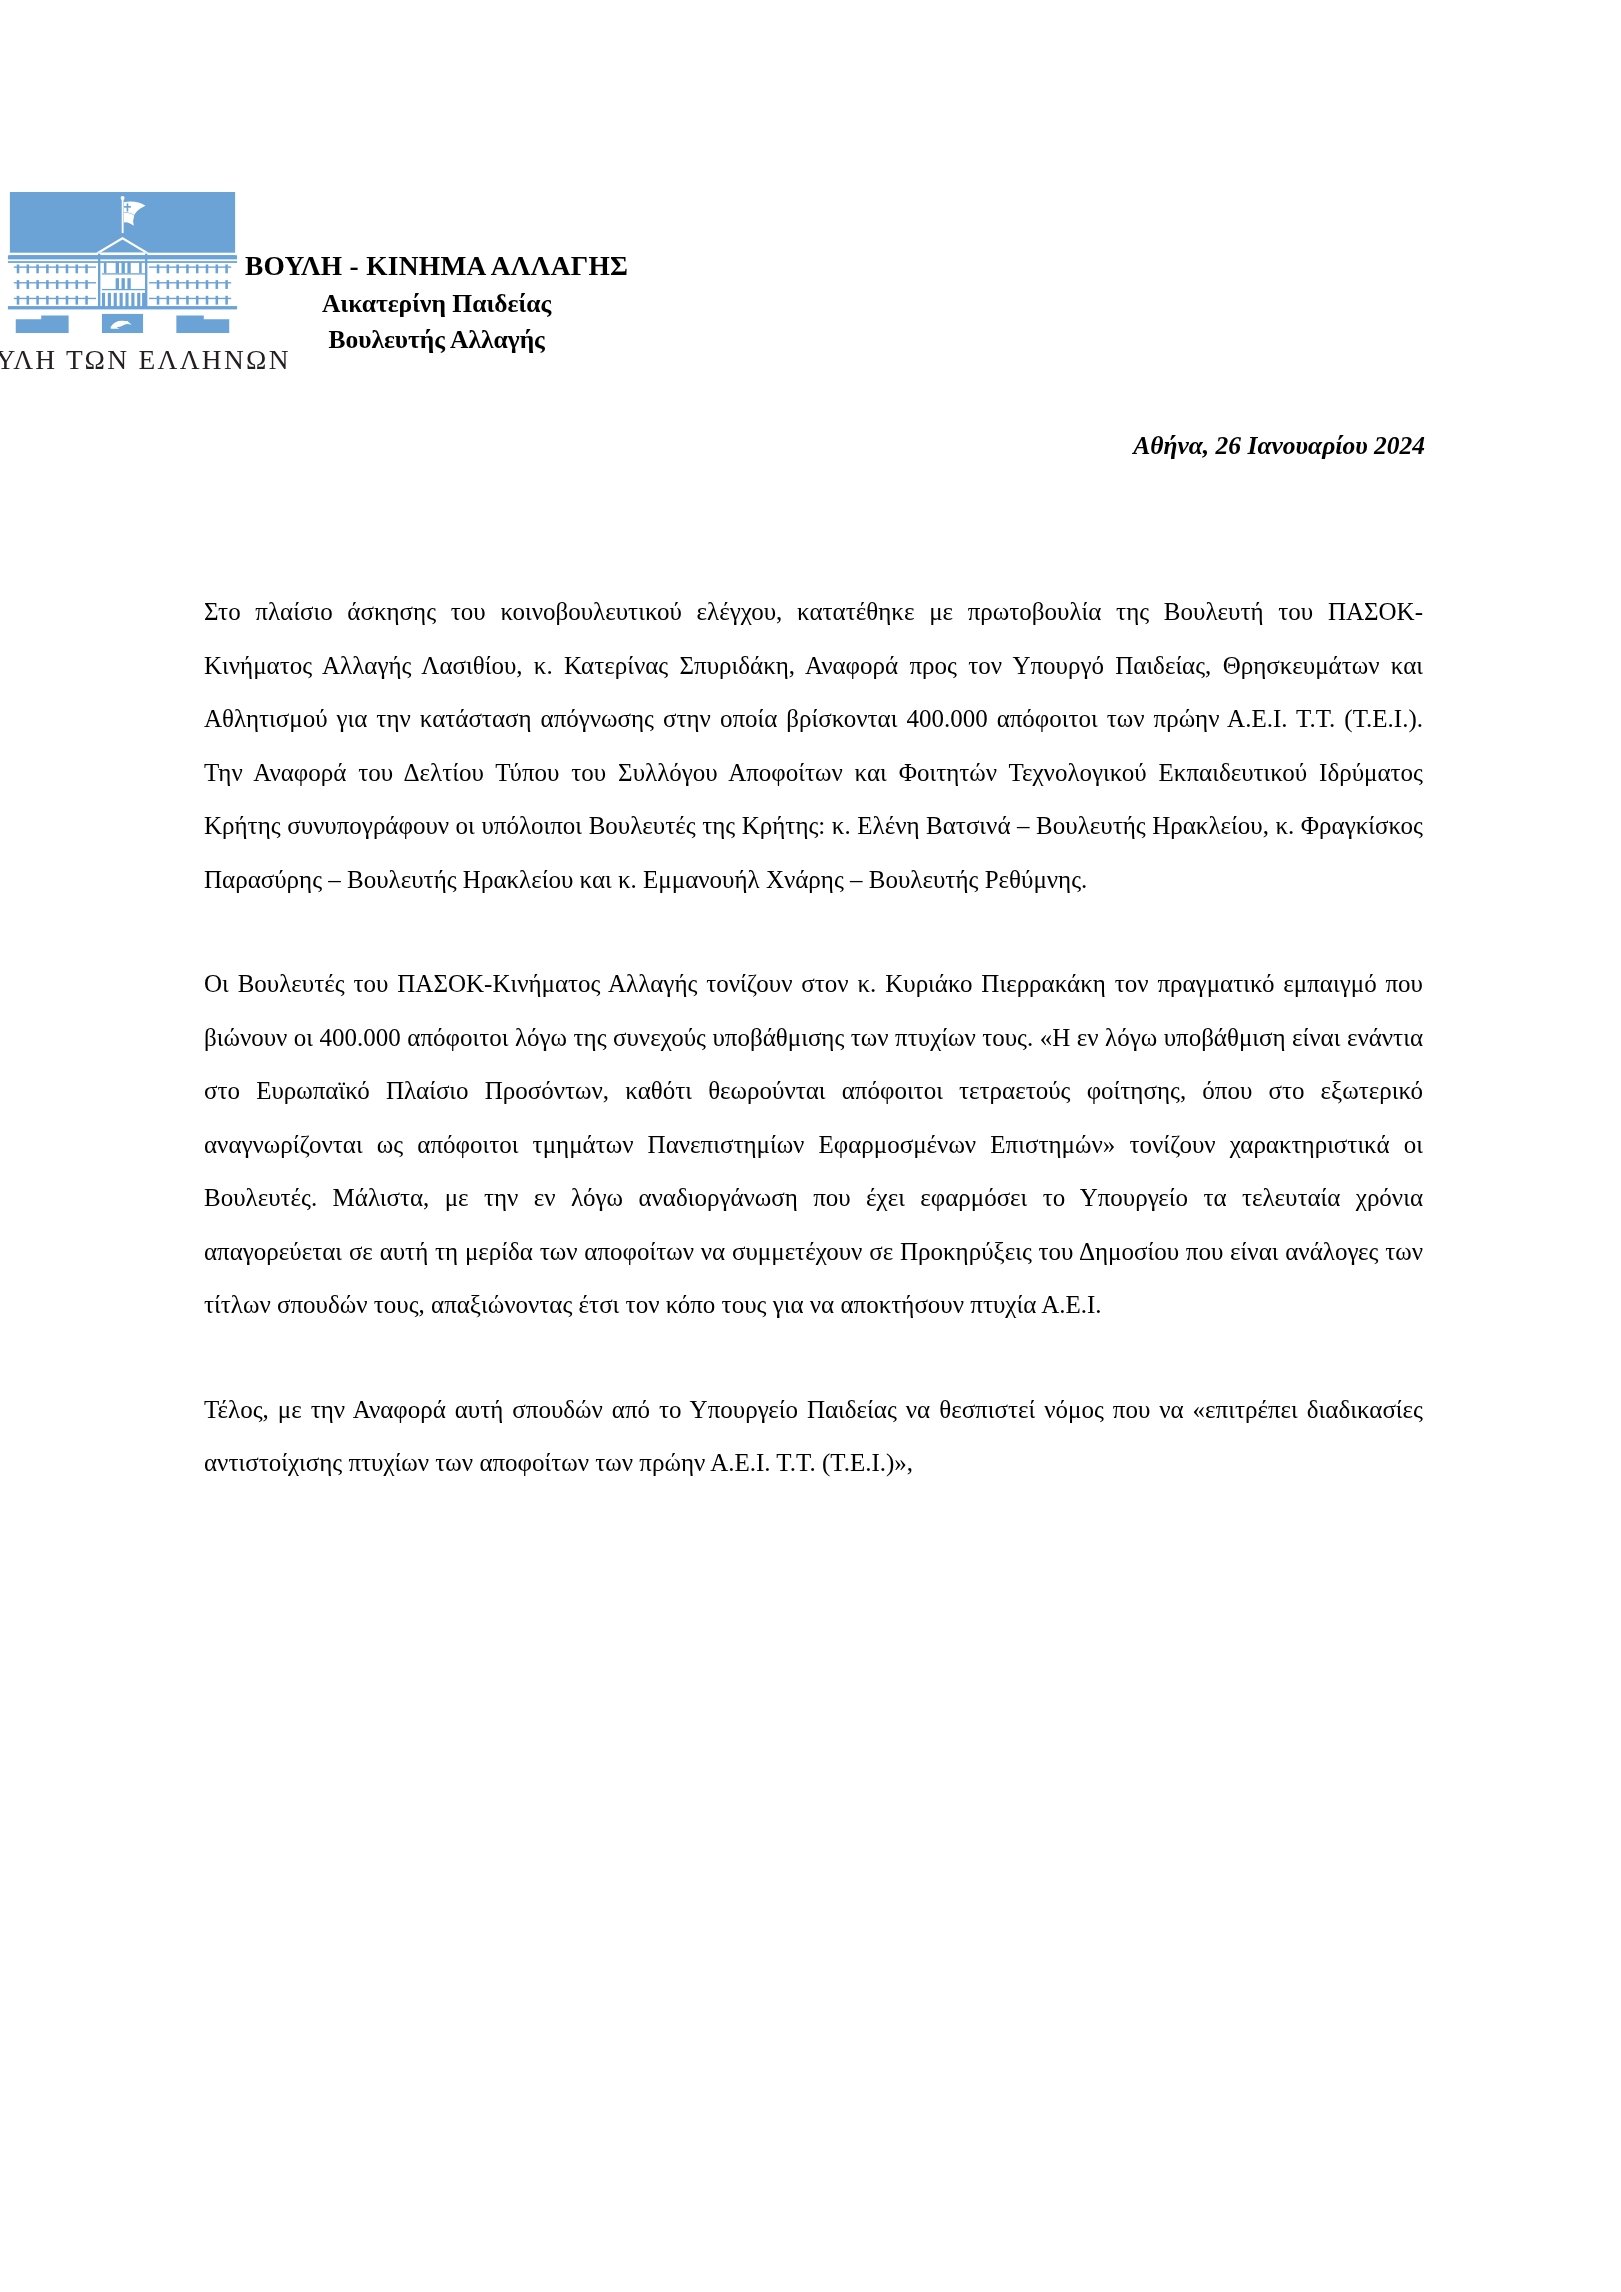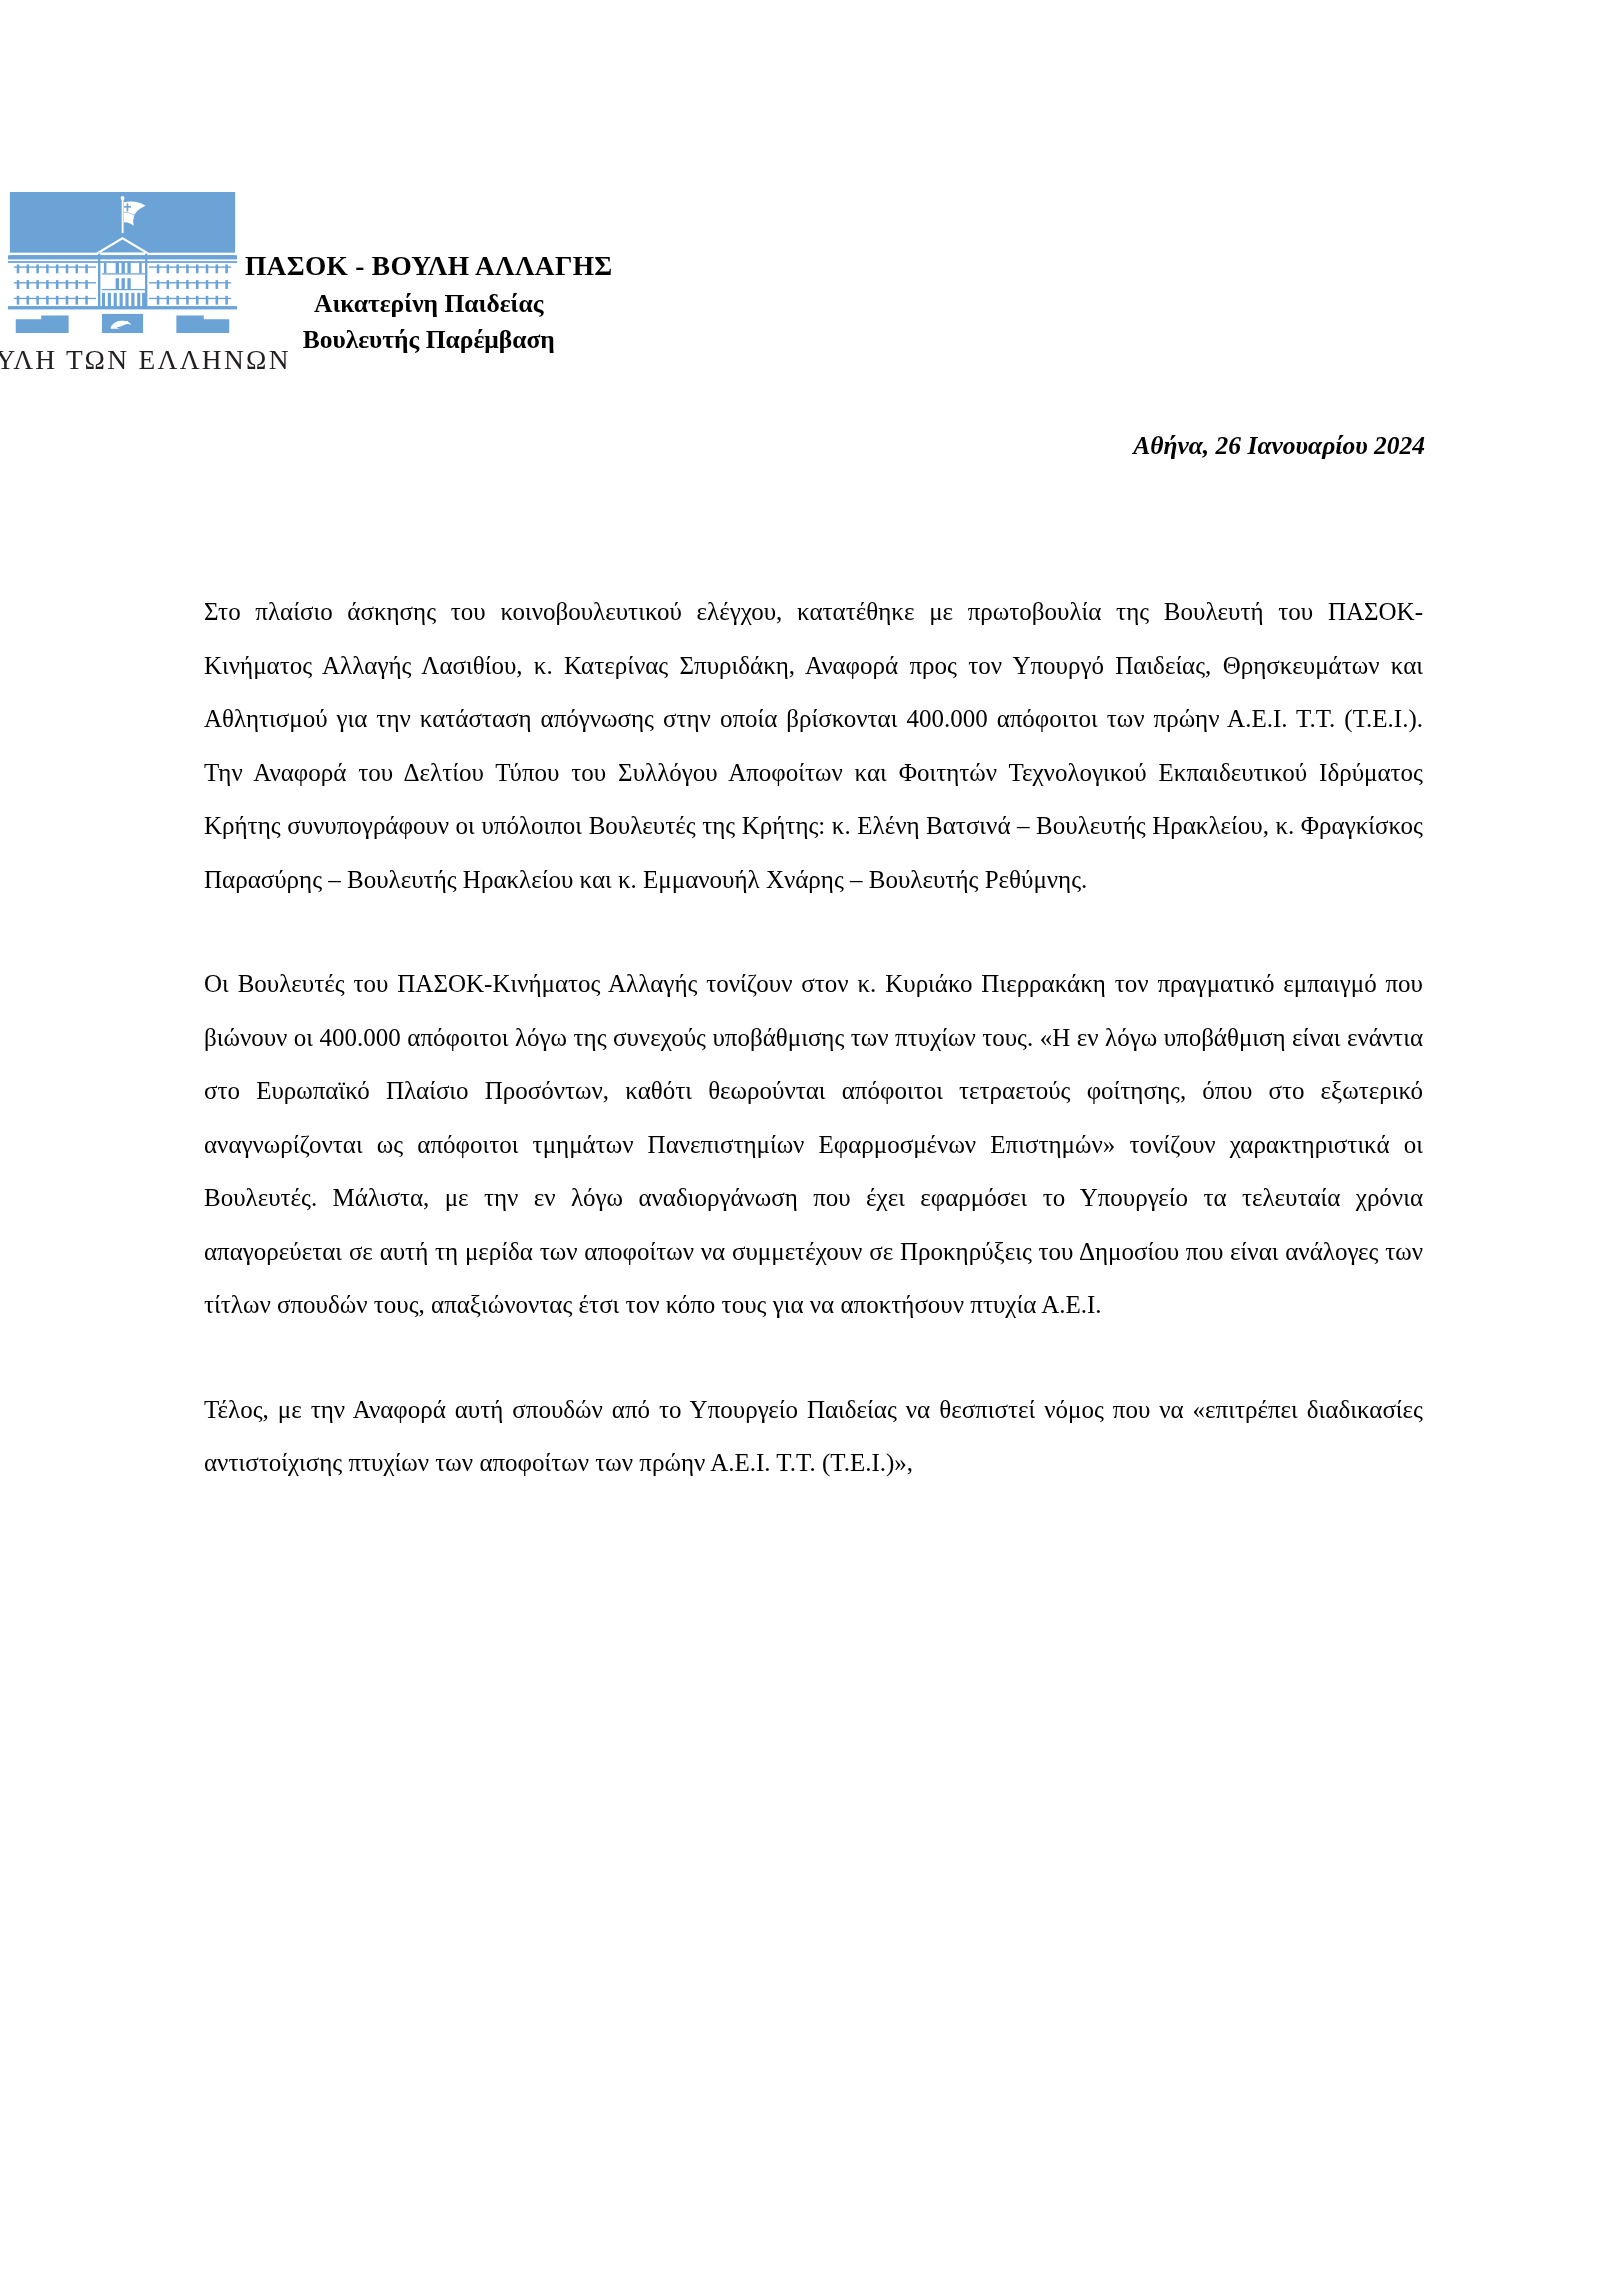--- a/index.html
+++ b/index.html
@@ -256,23 +256,23 @@
           <g fill="#ffffff">
             <path d="M113 137.5 q5 -7 13 -6 q6 0.8 8 4.2 q-4 -1.8 -7.5 0.2 q-4.5 2.6 -7.5 1.8 q0.6 1.8 3.2 2 l-9.2 0 z"></path>
             <circle cx="129.6" cy="133.2" r="1.5"></circle>
           </g>
         </g>
       </svg>
       <div class="logo-caption">ΒΟΥΛΗ ΤΩΝ ΕΛΛΗΝΩΝ</div>
     </div>
 
     <div class="identity">
-      <div class="party">ΠΑΣΟΚ - ΒΟΥΛΗ ΑΛΛΑΓΗΣ</div>
+      <div class="party">ΒΟΥΛΗ - ΚΙΝΗΜΑ ΑΛΛΑΓΗΣ</div>
       <div class="mp-name">Αικατερίνη Παιδείας</div>
-      <div class="mp-role">Βουλευτής Παρέμβαση</div>
+      <div class="mp-role">Βουλευτής Αλλαγής</div>
     </div>
   </header>
 
   <div class="dateline">Αθήνα, 26 Ιανουαρίου 2024</div>
 
   <main class="body-area">
 
     <p class="doc-para">Στο πλαίσιο άσκησης του κοινοβουλευτικού ελέγχου, κατατέθηκε με πρωτοβουλία της Βουλευτή του ΠΑΣΟΚ-Κινήματος Αλλαγής Λασιθίου, κ. Κατερίνας Σπυριδάκη, Αναφορά προς τον Υπουργό Παιδείας, Θρησκευμάτων και Αθλητισμού για την κατάσταση απόγνωσης στην οποία βρίσκονται 400.000 απόφοιτοι των πρώην Α.Ε.Ι. Τ.Τ. (Τ.Ε.Ι.). Την Αναφορά του Δελτίου Τύπου του Συλλόγου Αποφοίτων και Φοιτητών Τεχνολογικού Εκπαιδευτικού Ιδρύματος Κρήτης συνυπογράφουν οι υπόλοιποι Βουλευτές της Κρήτης: κ. Ελένη Βατσινά – Βουλευτής Ηρακλείου, κ. Φραγκίσκος Παρασύρης – Βουλευτής Ηρακλείου και κ. Εμμανουήλ Χνάρης – Βουλευτής Ρεθύμνης.</p>
 
     <p class="doc-para">Οι Βουλευτές του ΠΑΣΟΚ-Κινήματος Αλλαγής τονίζουν στον κ. Κυριάκο Πιερρακάκη τον πραγματικό εμπαιγμό που βιώνουν οι 400.000 απόφοιτοι λόγω της συνεχούς υποβάθμισης των πτυχίων τους. «Η εν λόγω υποβάθμιση είναι ενάντια στο Ευρωπαϊκό Πλαίσιο Προσόντων, καθότι θεωρούνται απόφοιτοι τετραετούς φοίτησης, όπου στο εξωτερικό αναγνωρίζονται ως απόφοιτοι τμημάτων Πανεπιστημίων Εφαρμοσμένων Επιστημών» τονίζουν χαρακτηριστικά οι Βουλευτές. Μάλιστα, με την εν λόγω αναδιοργάνωση που έχει εφαρμόσει το Υπουργείο τα τελευταία χρόνια απαγορεύεται σε αυτή τη μερίδα των αποφοίτων να συμμετέχουν σε Προκηρύξεις του Δημοσίου που είναι ανάλογες των τίτλων σπουδών τους, απαξιώνοντας έτσι τον κόπο τους για να αποκτήσουν πτυχία Α.Ε.Ι.</p>

